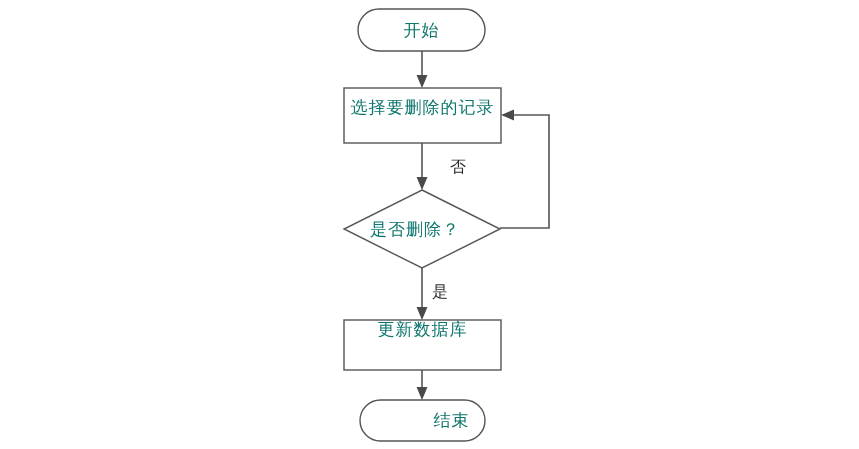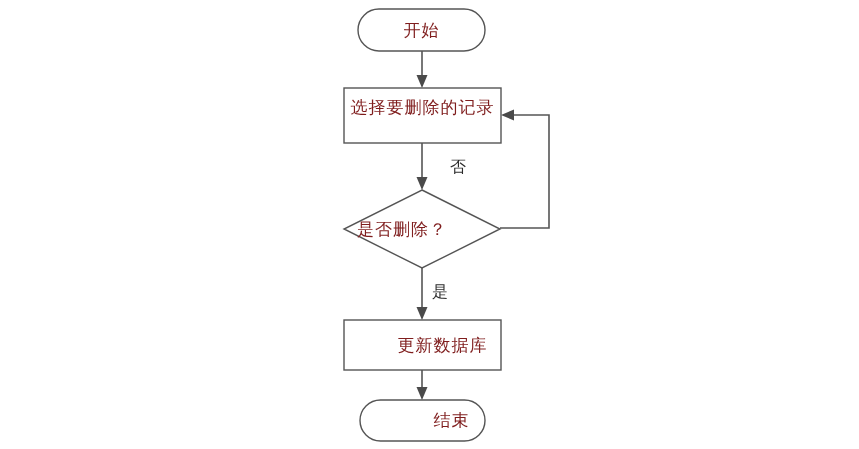--- a/index.html
+++ b/index.html
@@ -24,21 +24,21 @@
     left: 0;
     top: 0;
     width: 859px;
     height: 449px;
   }
   .node-label {
     position: absolute;
     display: flex;
     align-items: center;
     justify-content: center;
-    color: #7f1d1d;
+    color: #0f766e;
     font-family: "DejaVu Serif", "Liberation Serif", serif;
     font-size: 17px;
     letter-spacing: 1px;
     white-space: nowrap;
     pointer-events: none;
   }
   .edge-label {
     position: absolute;
     color: #2b2b2b;
     font-family: "DejaVu Serif", "Liberation Serif", serif;
@@ -52,22 +52,22 @@
   }
   
   #node-start-hit   { left:358px; top:9px;   width:127px; height:42px; border-radius:21px; }
   #node-select-hit  { left:344px; top:88px;  width:157px; height:55px; }
   #node-decide-hit  { left:344px; top:190px; width:156px; height:78px; }
   #node-update-hit  { left:344px; top:320px; width:157px; height:50px; }
   #node-end-hit     { left:360px; top:400px; width:125px; height:41px; border-radius:21px; }
 
   #label-start  { left:358px; top:9px;   width:127px; height:42px; }
   #label-select { left:344px; top:88px;  width:157px; height:39px; }
-  #label-decide { left:324px; top:190px; width:156px; height:78px; }
-  #label-update { left:344px; top:320px; width:157px; height:50px;margin-left:20px; }
+  #label-decide { left:337px; top:190px; width:156px; height:78px; }
+  #label-update { left:344px; top:304px; width:157px; height:50px; }
   #label-end    { left:360px; top:400px; width:125px; height:41px;margin-left:29px; }
 
   #edge-label-no  { left:450px; top:157px; }
   #edge-label-yes { left:432px; top:282px; }
 </style>
 </head>
 <body>
 
 <div id="flowchart-canvas">
 

